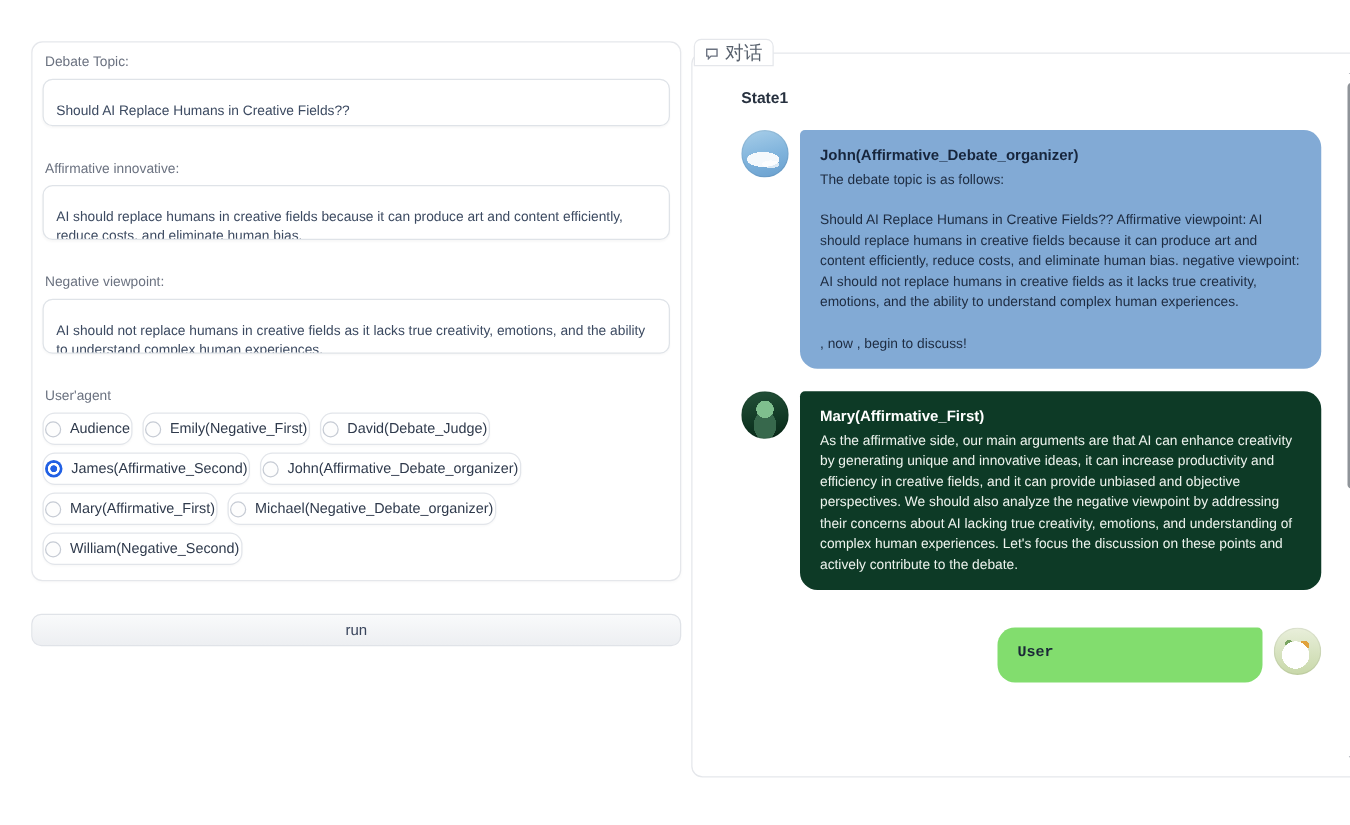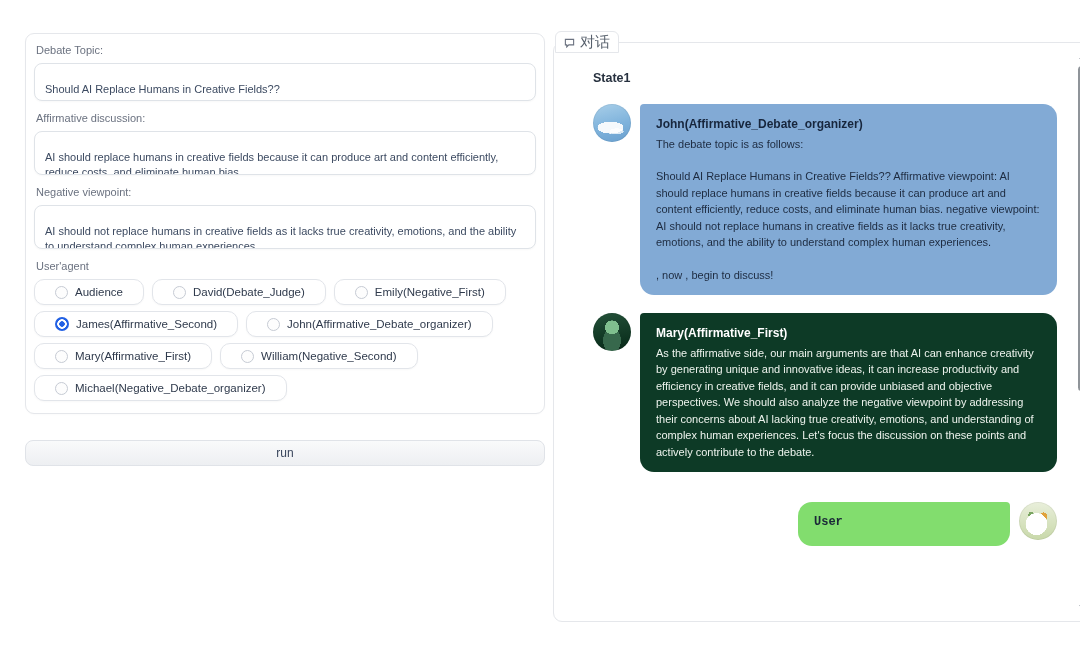--- a/index.html
+++ b/index.html
@@ -22,25 +22,25 @@
     border-radius:9px;padding:8px;box-shadow:0 1px 2px rgba(0,0,0,.02);
   }
   .g-label{display:block;font-size:11px;color:#6b7280;margin:2px 0 7px 2px;}
   .g-input{
     display:block;box-sizing:border-box;width:100%;
     border:1px solid #dfe3e8;border-radius:8px;background:#fff;
     padding:18px 10px;font-family:inherit;font-size:11px;line-height:15px;
     color:#3c4a61;resize:none;overflow:hidden;outline:none;
     box-shadow:0 1px 2px rgba(0,0,0,.03);
   }
-  .field{margin-bottom:11px;}
+  .field{margin-bottom:28px;}
   .radio-group{display:flex;flex-wrap:wrap;gap:6px 8px;margin:2px 0 4px 0;}
   .radio-pill{
     display:inline-flex;align-items:center;gap:7px;height:26px;box-sizing:border-box;
-    padding:0 20px;border:1px solid #e2e5ea;border-radius:10px;background:#fff;
+    padding:0 1px;border:1px solid #e2e5ea;border-radius:10px;background:#fff;
     font-size:11.5px;color:#2f3a4c;cursor:pointer;box-shadow:0 1px 2px rgba(0,0,0,.03);
   }
   .radio-circle{
     width:13px;height:13px;border-radius:50%;
     border:1.5px solid #c6cbd4;background:#fdfdfd;box-sizing:border-box;flex:0 0 auto;
   }
   .radio-circle.checked{
     width:14px;height:14px;border:none;
     background:radial-gradient(circle at 50% 50%, var(--radio-accent) 0 2.5px, #ffffff 3px 4.5px, var(--radio-accent) 5px 100%);
   }
@@ -121,63 +121,63 @@
 
 <div class="left-col">
   <div class="form-panel">
 
     <div class="field">
       <span class="g-label">Debate Topic:</span>
       <textarea class="g-input" style="height: 30px;" spellcheck="false">Should AI Replace Humans in Creative Fields??</textarea>
     </div>
 
     <div class="field">
-      <span class="g-label">Affirmative discussion:</span>
+      <span class="g-label">Affirmative innovative:</span>
       <textarea class="g-input" style="height: 44px;" spellcheck="false">AI should replace humans in creative fields because it can produce art and content efficiently, reduce costs, and eliminate human bias.</textarea>
     </div>
 
     <div class="field">
       <span class="g-label">Negative viewpoint:</span>
       <textarea class="g-input" style="height: 44px;" spellcheck="false">AI should not replace humans in creative fields as it lacks true creativity, emotions, and the ability to understand complex human experiences.</textarea>
     </div>
 
     <div class="field" style="margin-bottom:0">
       <span class="g-label">User'agent</span>
       <div class="radio-group">
         <div class="radio-pill">
           <span class="radio-circle"></span>
           <span>Audience</span>
         </div>
         <div class="radio-pill">
           <span class="radio-circle"></span>
+          <span>Emily(Negative_First)</span>
+        </div>
+        <div class="radio-pill">
+          <span class="radio-circle"></span>
           <span>David(Debate_Judge)</span>
-        </div>
-        <div class="radio-pill">
-          <span class="radio-circle"></span>
-          <span>Emily(Negative_First)</span>
         </div>
         <div class="radio-pill">
           <span class="radio-circle checked"></span>
           <span>James(Affirmative_Second)</span>
         </div>
         <div class="radio-pill">
           <span class="radio-circle"></span>
           <span>John(Affirmative_Debate_organizer)</span>
         </div>
         <div class="radio-pill">
           <span class="radio-circle"></span>
           <span>Mary(Affirmative_First)</span>
         </div>
         <div class="radio-pill">
           <span class="radio-circle"></span>
+          <span>Michael(Negative_Debate_organizer)</span>
+        </div>
+        <div class="radio-pill">
+          <span class="radio-circle"></span>
           <span>William(Negative_Second)</span>
-        </div>
-        <div class="radio-pill">
-          <span class="radio-circle"></span>
-          <span>Michael(Negative_Debate_organizer)</span>
         </div>
       </div>
     </div>
   </div>
 
   <button class="run-btn">run</button>
 </div>
 
 <div class="chat-tab">
   <svg width="11" height="11" viewBox="0 0 16 16" fill="none" stroke="#6b7280" stroke-width="1.6">

